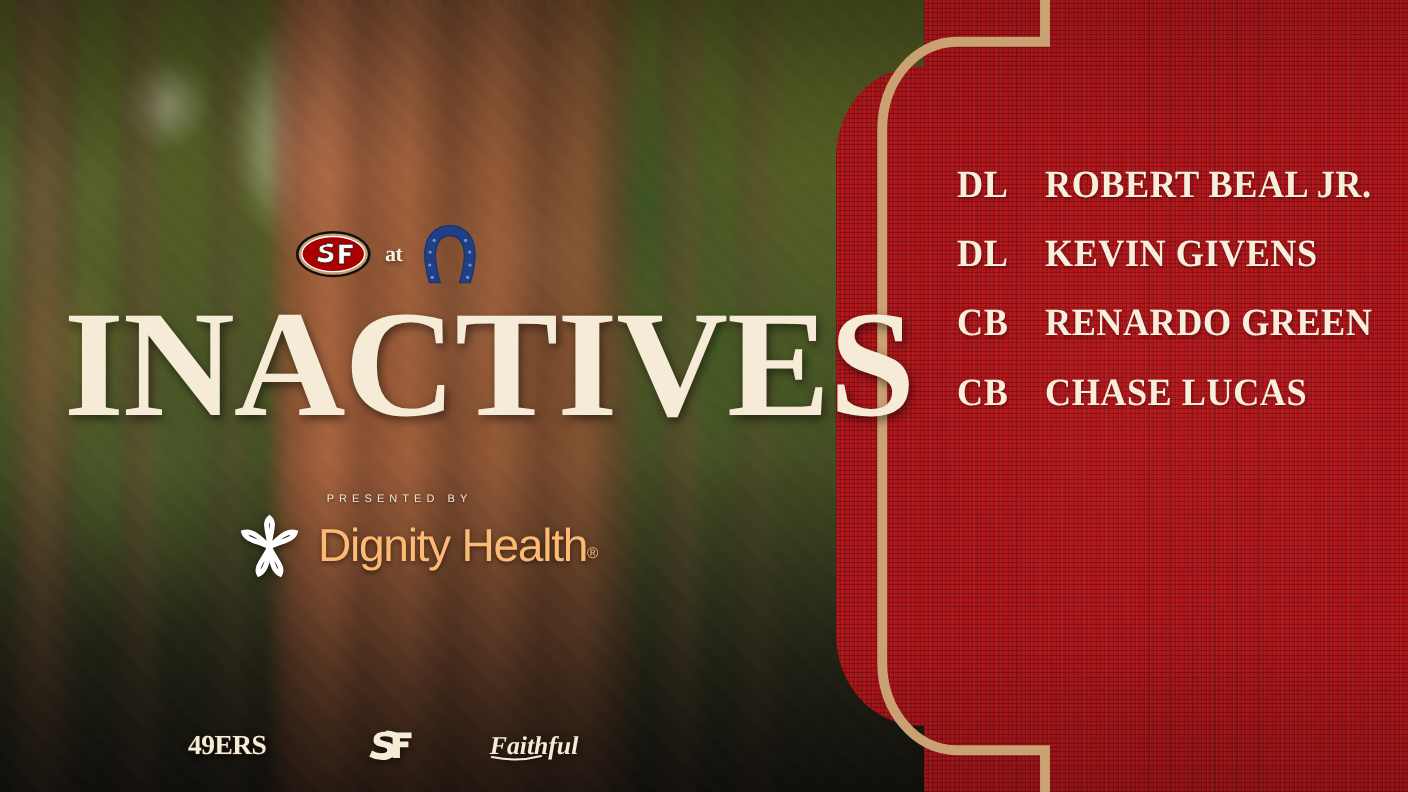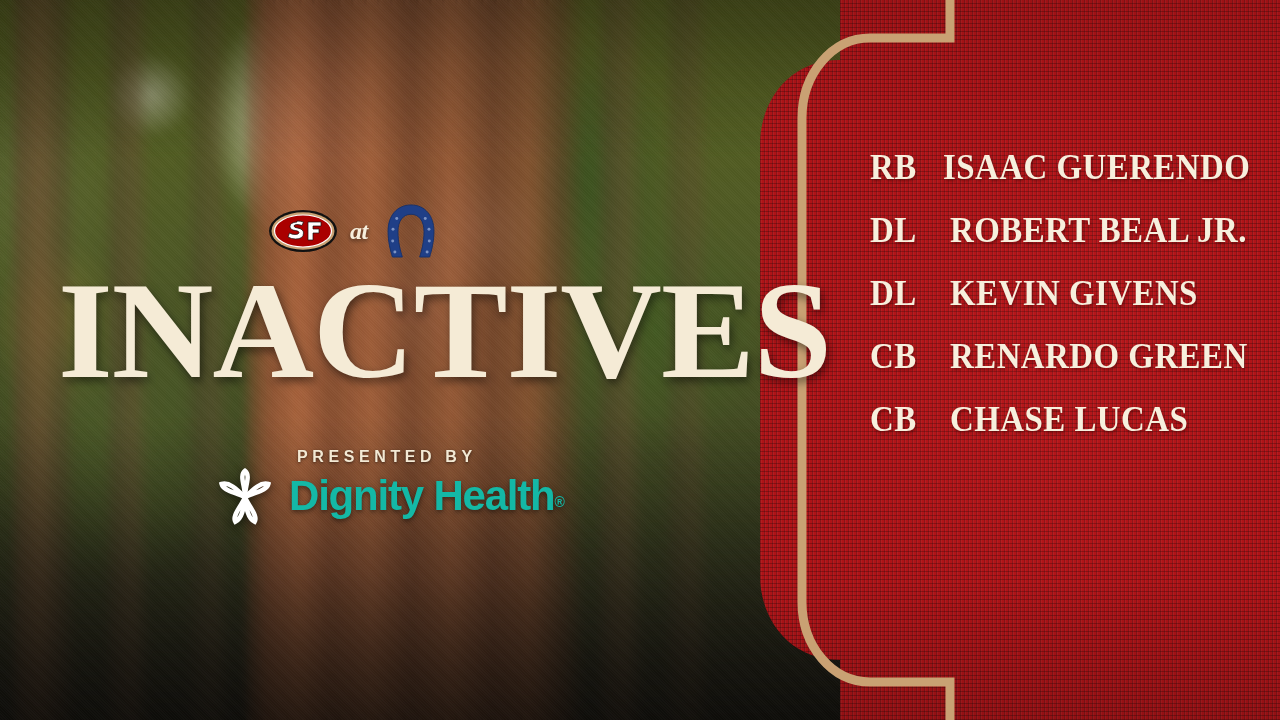--- a/index.html
+++ b/index.html
@@ -174,23 +174,22 @@
     position: absolute;
     left: 268px;
     top: 200px;
     display: flex;
     align-items: center;
     gap: 12px;
   }
   .logo-49 { width: 70px; height: 46px; }
   .matchup-at {
     font-family: "Liberation Serif", serif;
-    font-style: italic;
     font-weight: 700;
-    font-size: 24px;
+    font-size: 20px;
     color: #F7EFDD;
     text-shadow: 0 2px 4px rgba(0,0,0,0.5);
     letter-spacing: -0.5px;
   }
   .logo-colts { width: 62px; height: 62px; }
 
   .headline {
     position: absolute;
     left: 58px;
     top: 272px;
@@ -203,40 +202,40 @@
     transform: scaleX(1.02);
     transform-origin: left top;
     text-shadow: 2px 4px 9px rgba(0,0,0,0.52);
     white-space: nowrap;
   }
 
   .presented {
     position: absolute;
     left: 297px;
     top: 448px;
-    font-size: 16px;
-    font-weight: 700;
+    font-size: 10px;
+    font-weight: 400;
     letter-spacing: 4.6px;
     color: #F3E9D4;
     text-shadow: 0 1px 3px rgba(0,0,0,0.55);
   }
 
   .sponsor {
     position: absolute;
     left: 214px;
     top: 466px;
     display: flex;
     align-items: center;
     gap: 13px;
   }
   .sponsor-mark { width: 62px; height: 60px; filter: drop-shadow(0 2px 4px rgba(0,0,0,0.5)); }
   .sponsor-name {
     font-size: 42px;
-    font-weight: 700;
-    color: #14b8a6;
+    font-weight: 400;
+    color: #fdba74;
     letter-spacing: -1.2px;
     text-shadow: 0 2px 5px rgba(0,0,0,0.5);
   }
   .sponsor-reg { font-size: 14px; vertical-align: 3px; letter-spacing: 0; }
 
   
   .footer-marks {
     position: absolute;
     left: 170px;
     top: 660px;
@@ -265,24 +264,20 @@
     <div class="panel-texture"></div>
     <div class="panel-shade"></div>
     <div class="panel-gold">
       <svg viewBox="0 0 600 720" xmlns="http://www.w3.org/2000/svg" aria-hidden="true">
         <path d="M 270 -10 V 38 H 190 C 152 38 122 74 122 118 V 602 C 122 646 152 682 190 682 H 270 V 730" fill="none" stroke="#C9A173" stroke-width="9"></path>
       </svg>
     </div>
   </div>
 
   <div class="roster">
-    <div class="roster-row">
-      <span class="roster-pos">RB</span>
-      <span class="roster-name">ISAAC GUERENDO</span>
-    </div>
     <div class="roster-row">
       <span class="roster-pos">DL</span>
       <span class="roster-name">ROBERT BEAL JR.</span>
     </div>
     <div class="roster-row">
       <span class="roster-pos">DL</span>
       <span class="roster-name">KEVIN GIVENS</span>
     </div>
     <div class="roster-row">
       <span class="roster-pos">CB</span>
@@ -331,14 +326,33 @@
         <path d="M50 52 C 50 32 40 16 50 8 C 60 16 50 32 50 52 Z"></path>
         <path d="M50 52 C 33 43 14 42 11 30 C 23 26 36 38 50 52 Z"></path>
         <path d="M50 52 C 67 43 86 42 89 30 C 77 26 64 38 50 52 Z"></path>
         <path d="M50 52 C 42 70 28 83 34 93 C 45 88 48 71 50 52 Z"></path>
         <path d="M50 52 C 58 70 72 83 66 93 C 55 88 52 71 50 52 Z"></path>
       </g>
     </svg>
     <span class="sponsor-name"><span>Dignity Health</span><span class="sponsor-reg">®</span></span>
   </div>
 
+  <div class="footer-marks">
+    <svg class="fm fm-49ers" width="96" height="34" viewBox="0 0 200 70" xmlns="http://www.w3.org/2000/svg">
+      <g font-family="Liberation Serif, serif" font-weight="700" font-size="52" fill="#F5EBD6" stroke="#2b1d12" stroke-width="2.6" paint-order="stroke">
+        <text x="2" y="52" letter-spacing="-1">49ERS</text>
+      </g>
+    </svg>
+    <svg class="fm fm-sf" width="48" height="34" viewBox="0 0 100 70" xmlns="http://www.w3.org/2000/svg">
+      <g fill="#F5EBD6">
+        <path d="M44 10 q-22 0 -24 14 q-2 12 14 15 q12 2 12 6 q0 6 -12 6 q-9 0 -17 -5 l-5 12 q11 6 24 6 q25 0 25 -19 q0 -13 -18 -16 q-11 -2 -11 -6 q0 -4 10 -4 q8 0 16 4 l5 -11 q-10 -4 -19 -4 Z"></path>
+        <path d="M56 12 v48 h14 v-20 h16 v-11 h-16 v-6 h22 v-11 Z"></path>
+      </g>
+    </svg>
+    <svg class="fm fm-faithful" width="98" height="36" viewBox="0 0 200 74" xmlns="http://www.w3.org/2000/svg">
+      <g font-family="Liberation Serif, serif" font-style="italic" font-weight="700" font-size="48" fill="#F5EBD6">
+        <text x="6" y="52">Faithful</text>
+      </g>
+      <path d="M10 58 q46 10 92 -2" fill="none" stroke="#F5EBD6" stroke-width="4" stroke-linecap="round"></path>
+    </svg>
+  </div>
 
 </div>
 
 </body></html>

